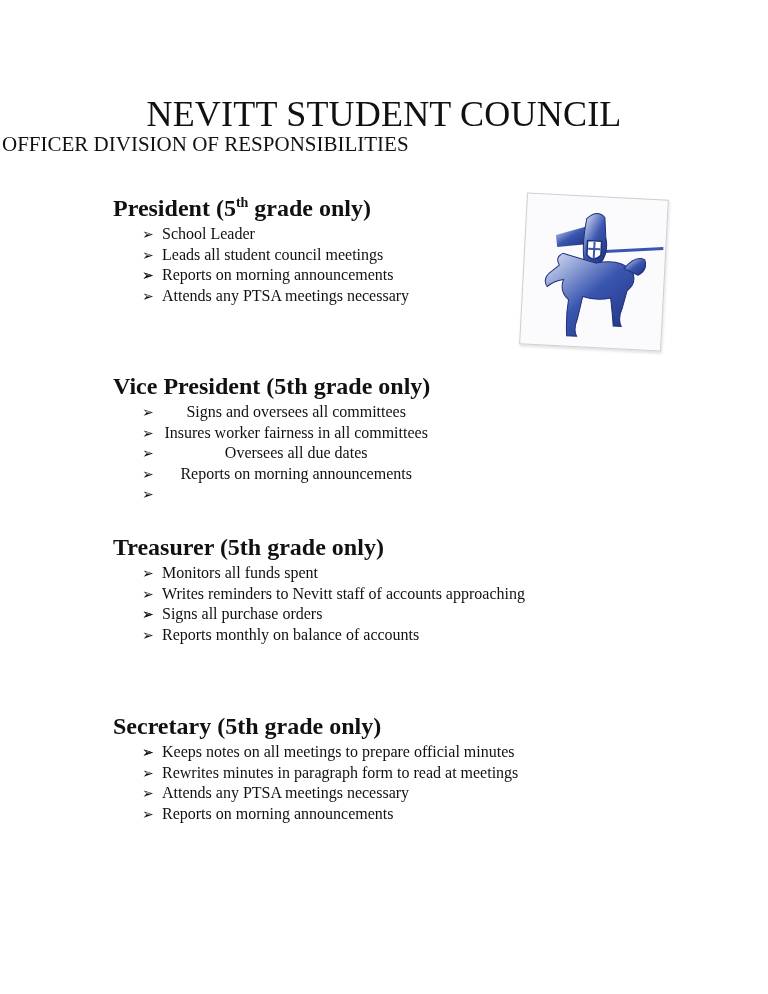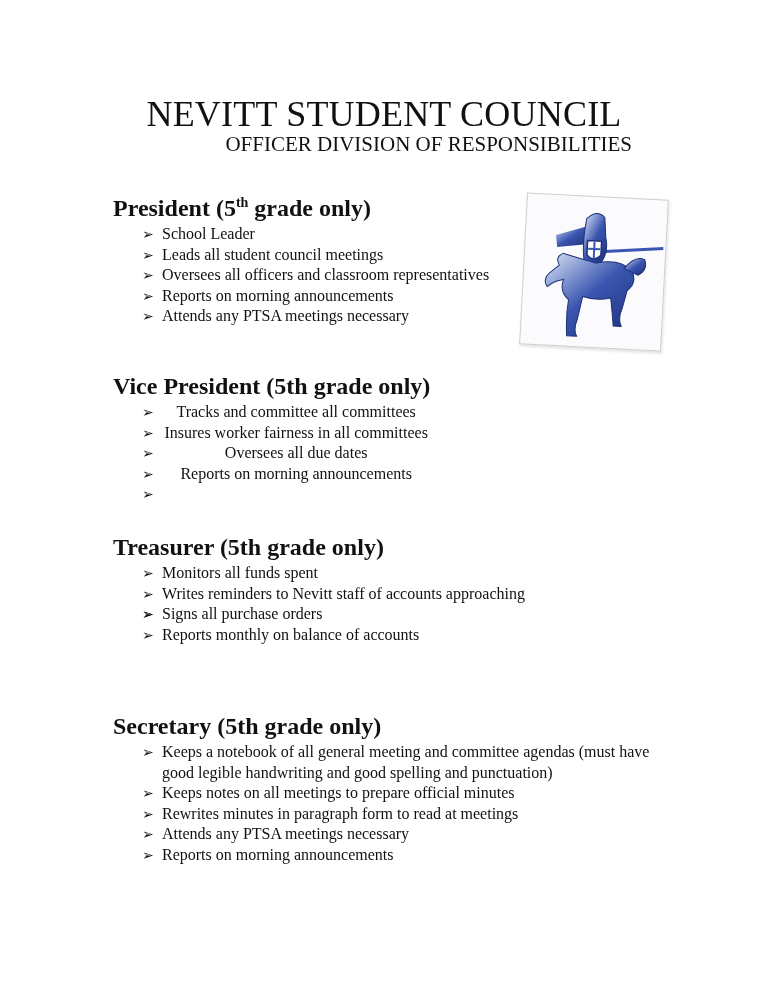--- a/index.html
+++ b/index.html
@@ -1,20 +1,20 @@
 <!DOCTYPE html>
 <html><head>
   <meta charset="utf-8">
   <style>
     html, body { margin: 0; padding: 0; background: #ffffff; }
     body { width: 768px; height: 994px; position: relative; overflow: hidden;
            font-family: "Liberation Serif", serif; color: #111; }
     .title { position: absolute; top: 98px; left: 0; width: 768px; text-align: center;
              font-size: 36px; line-height: 32px; letter-spacing: 0.2px; }
-    .subtitle { position: absolute; top: 132px; left: 16px; width: 616px; text-align: right;
+    .subtitle { position: absolute; top: 132px; left: 2px; width: 616px; text-align: left;
                 font-size: 21px; line-height: 24px; }
     .section { position: absolute; left: 113px; }
     .section h2 { margin: 0; font-weight: bold; font-size: 24px; line-height: 28px; }
     .section h2 sup { font-size: 14px; vertical-align: 9px; line-height: 0; }
     .section ul { list-style: none; margin: 2px 0 0 0; padding: 0 0 0 29px; }
     .section li { position: relative; padding-left: 20px; font-size: 16px; line-height: 20.5px; }
     .section li .bullet { position: absolute; left: 0; top: 0; font-size: 14px;
                           font-family: "DejaVu Sans", sans-serif; }
     .s1 { top: 194px; }
     .s2 { top: 372px; text-align: center; }
@@ -29,21 +29,21 @@
 <body>
 
 <div class="title">NEVITT STUDENT COUNCIL</div>
 <div class="subtitle">OFFICER DIVISION OF RESPONSIBILITIES</div>
 
 <div class="section s1">
   <h2><span>President</span><span> (5</span><sup>th</sup><span> grade only)</span></h2>
   <ul>
     <li><span class="bullet">➢</span><span>School Leader</span></li>
     <li><span class="bullet">➢</span><span>Leads all student council meetings</span></li>
-    <li><span class="bullet">➢</span><span>Oversees all officers and classroom representatives</span></li>
+    <li><span class="bullet">➢</span></li>
     <li><span class="bullet">➢</span><span>Reports on morning announcements</span></li>
     <li><span class="bullet">➢</span><span>Attends any PTSA meetings necessary</span></li>
   </ul>
 </div>
 
 <div class="knight">
   <svg width="140" height="150" viewBox="0 0 140 150">
     <defs>
       <linearGradient id="kg" x1="0" y1="0" x2="1" y2="1">
         <stop offset="0" stop-color="#dfe6f7"></stop>
@@ -64,21 +64,21 @@
 
     <path d="M35 70 Q30 62 38 58 Q55 62 72 66 Q95 60 108 72 Q114 84 104 92 L100 110 Q96 120 100 128 L92 128 Q90 112 88 100 Q74 104 60 100 L56 122 Q52 134 56 140 L46 140 Q44 120 46 104 Q36 96 40 84 Q30 86 24 92 Q18 84 28 76 Z" fill="url(#kg)" stroke="#1e2f7a" stroke-width="1"></path>
 
     <path d="M100 70 Q110 56 120 60 Q124 70 114 76 Z" fill="url(#kg)" stroke="#1e2f7a" stroke-width="1"></path>
   </svg>
 </div>
 
 <div class="section s2">
   <h2>Vice President (5th grade only)</h2>
   <ul>
-    <li><span class="bullet">➢</span><span>Tracks and committee all committees</span></li>
+    <li><span class="bullet">➢</span><span>Signs and oversees all committees</span></li>
     <li><span class="bullet">➢</span><span>Insures worker fairness in all committees</span></li>
     <li><span class="bullet">➢</span><span>Oversees all due dates</span></li>
     <li><span class="bullet">➢</span><span>Reports on morning announcements</span></li>
     <li><span class="bullet">➢</span></li>
   </ul>
 </div>
 
 <div class="section s3">
   <h2>Treasurer (5th grade only)</h2>
   <ul>
@@ -86,19 +86,19 @@
     <li><span class="bullet">➢</span><span>Writes reminders to Nevitt staff of accounts approaching</span></li>
     <li><span class="bullet">➢</span></li>
     <li><span class="bullet">➢</span><span>Signs all purchase orders</span></li>
     <li><span class="bullet">➢</span><span>Reports monthly on balance of accounts</span></li>
   </ul>
 </div>
 
 <div class="section s4">
   <h2>Secretary (5th grade only)</h2>
   <ul>
-    <li><span class="bullet">➢</span><span>Keeps a notebook of all general meeting and committee agendas (must have good legible handwriting and good spelling and punctuation)</span></li>
+    <li><span class="bullet">➢</span></li>
     <li><span class="bullet">➢</span><span>Keeps notes on all meetings to prepare official minutes</span></li>
     <li><span class="bullet">➢</span><span>Rewrites minutes in paragraph form to read at meetings</span></li>
     <li><span class="bullet">➢</span><span>Attends any PTSA meetings necessary</span></li>
     <li><span class="bullet">➢</span><span>Reports on morning announcements</span></li>
   </ul>
 </div>
 
 </body></html>

